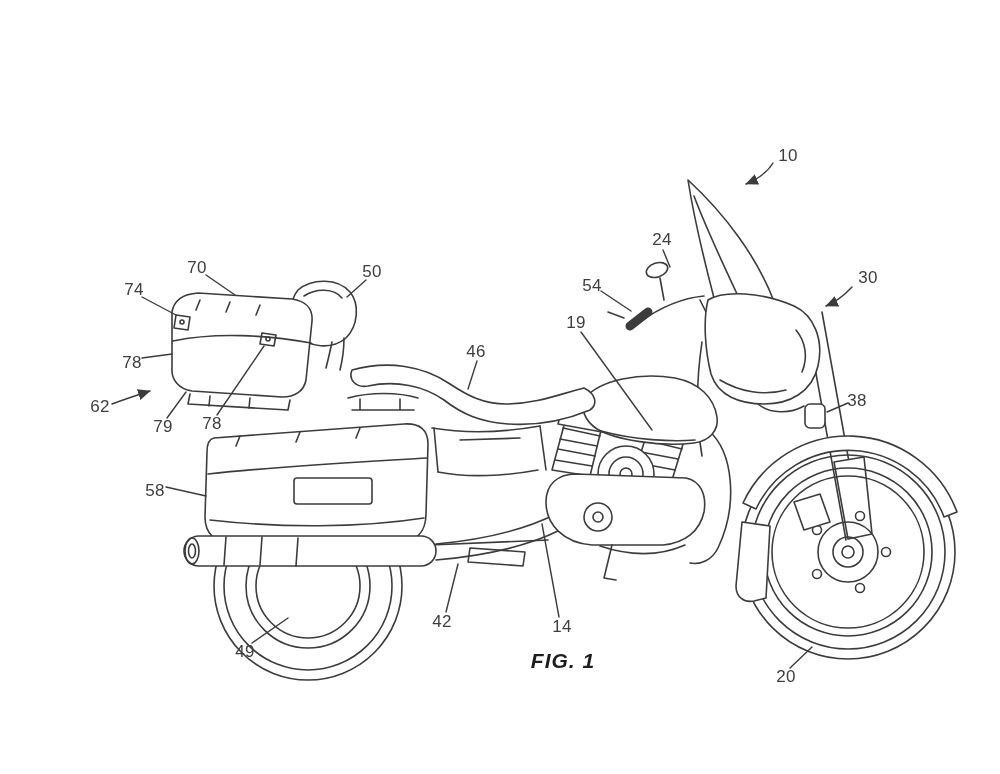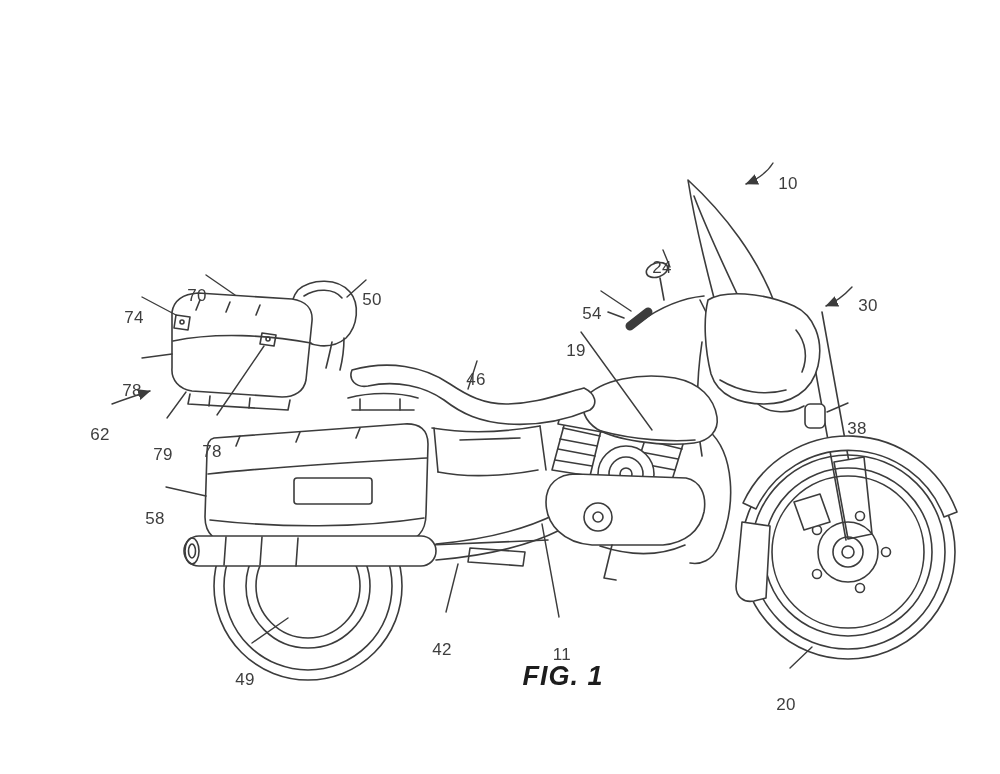--- a/index.html
+++ b/index.html
@@ -3,25 +3,25 @@
 <meta charset="utf-8">
 <style>
   html,body{margin:0;padding:0;background:#ffffff;}
   .stage{
     position:relative;width:1000px;height:774px;background:#ffffff;
     overflow:hidden;font-family:"Liberation Sans",sans-serif;
   }
   .drawing-svg{position:absolute;left:0;top:0;}
   .ref-label{
     position:absolute;transform:translate(-50%,-50%);
-    font-size:17px;color:#3e3e3e;letter-spacing:.4px;user-select:none;margin-top:28px;
+    font-size:17px;color:#3e3e3e;letter-spacing:.4px;user-select:none;
   }
   .fig-caption{
-    position:absolute;left:563px;top:676px;transform:translate(-50%,-50%);
-    font-size:27px;font-weight:bold;font-style:italic;color:#1d1d1d;
+    position:absolute;left:563px;top:661px;transform:translate(-50%,-50%);
+    font-size:21px;font-weight:bold;font-style:italic;color:#1d1d1d;
     letter-spacing:1px;font-family:"Liberation Sans",sans-serif;
   }
 </style>
 </head>
 <body>
 
 <div class="stage">
 
   <svg class="drawing-svg" width="1000" height="774" viewBox="0 0 1000 774">
     <defs>
@@ -221,19 +221,19 @@
   <div class="ref-label" style="left:372px;top:272px">50</div>
   <div class="ref-label" style="left:197px;top:268px">70</div>
   <div class="ref-label" style="left:134px;top:290px">74</div>
   <div class="ref-label" style="left:132px;top:363px">78</div>
   <div class="ref-label" style="left:100px;top:407px">62</div>
   <div class="ref-label" style="left:163px;top:427px">79</div>
   <div class="ref-label" style="left:212px;top:424px">78</div>
   <div class="ref-label" style="left:155px;top:491px">58</div>
   <div class="ref-label" style="left:245px;top:652px">49</div>
   <div class="ref-label" style="left:442px;top:622px">42</div>
-  <div class="ref-label" style="left:562px;top:627px">11</div>
+  <div class="ref-label" style="left:562px;top:627px">14</div>
   <div class="ref-label" style="left:786px;top:677px">20</div>
   <div class="ref-label" style="left:857px;top:401px">38</div>
 
   <div class="fig-caption">FIG. 1</div>
 
 </div>
 
 </body></html>

